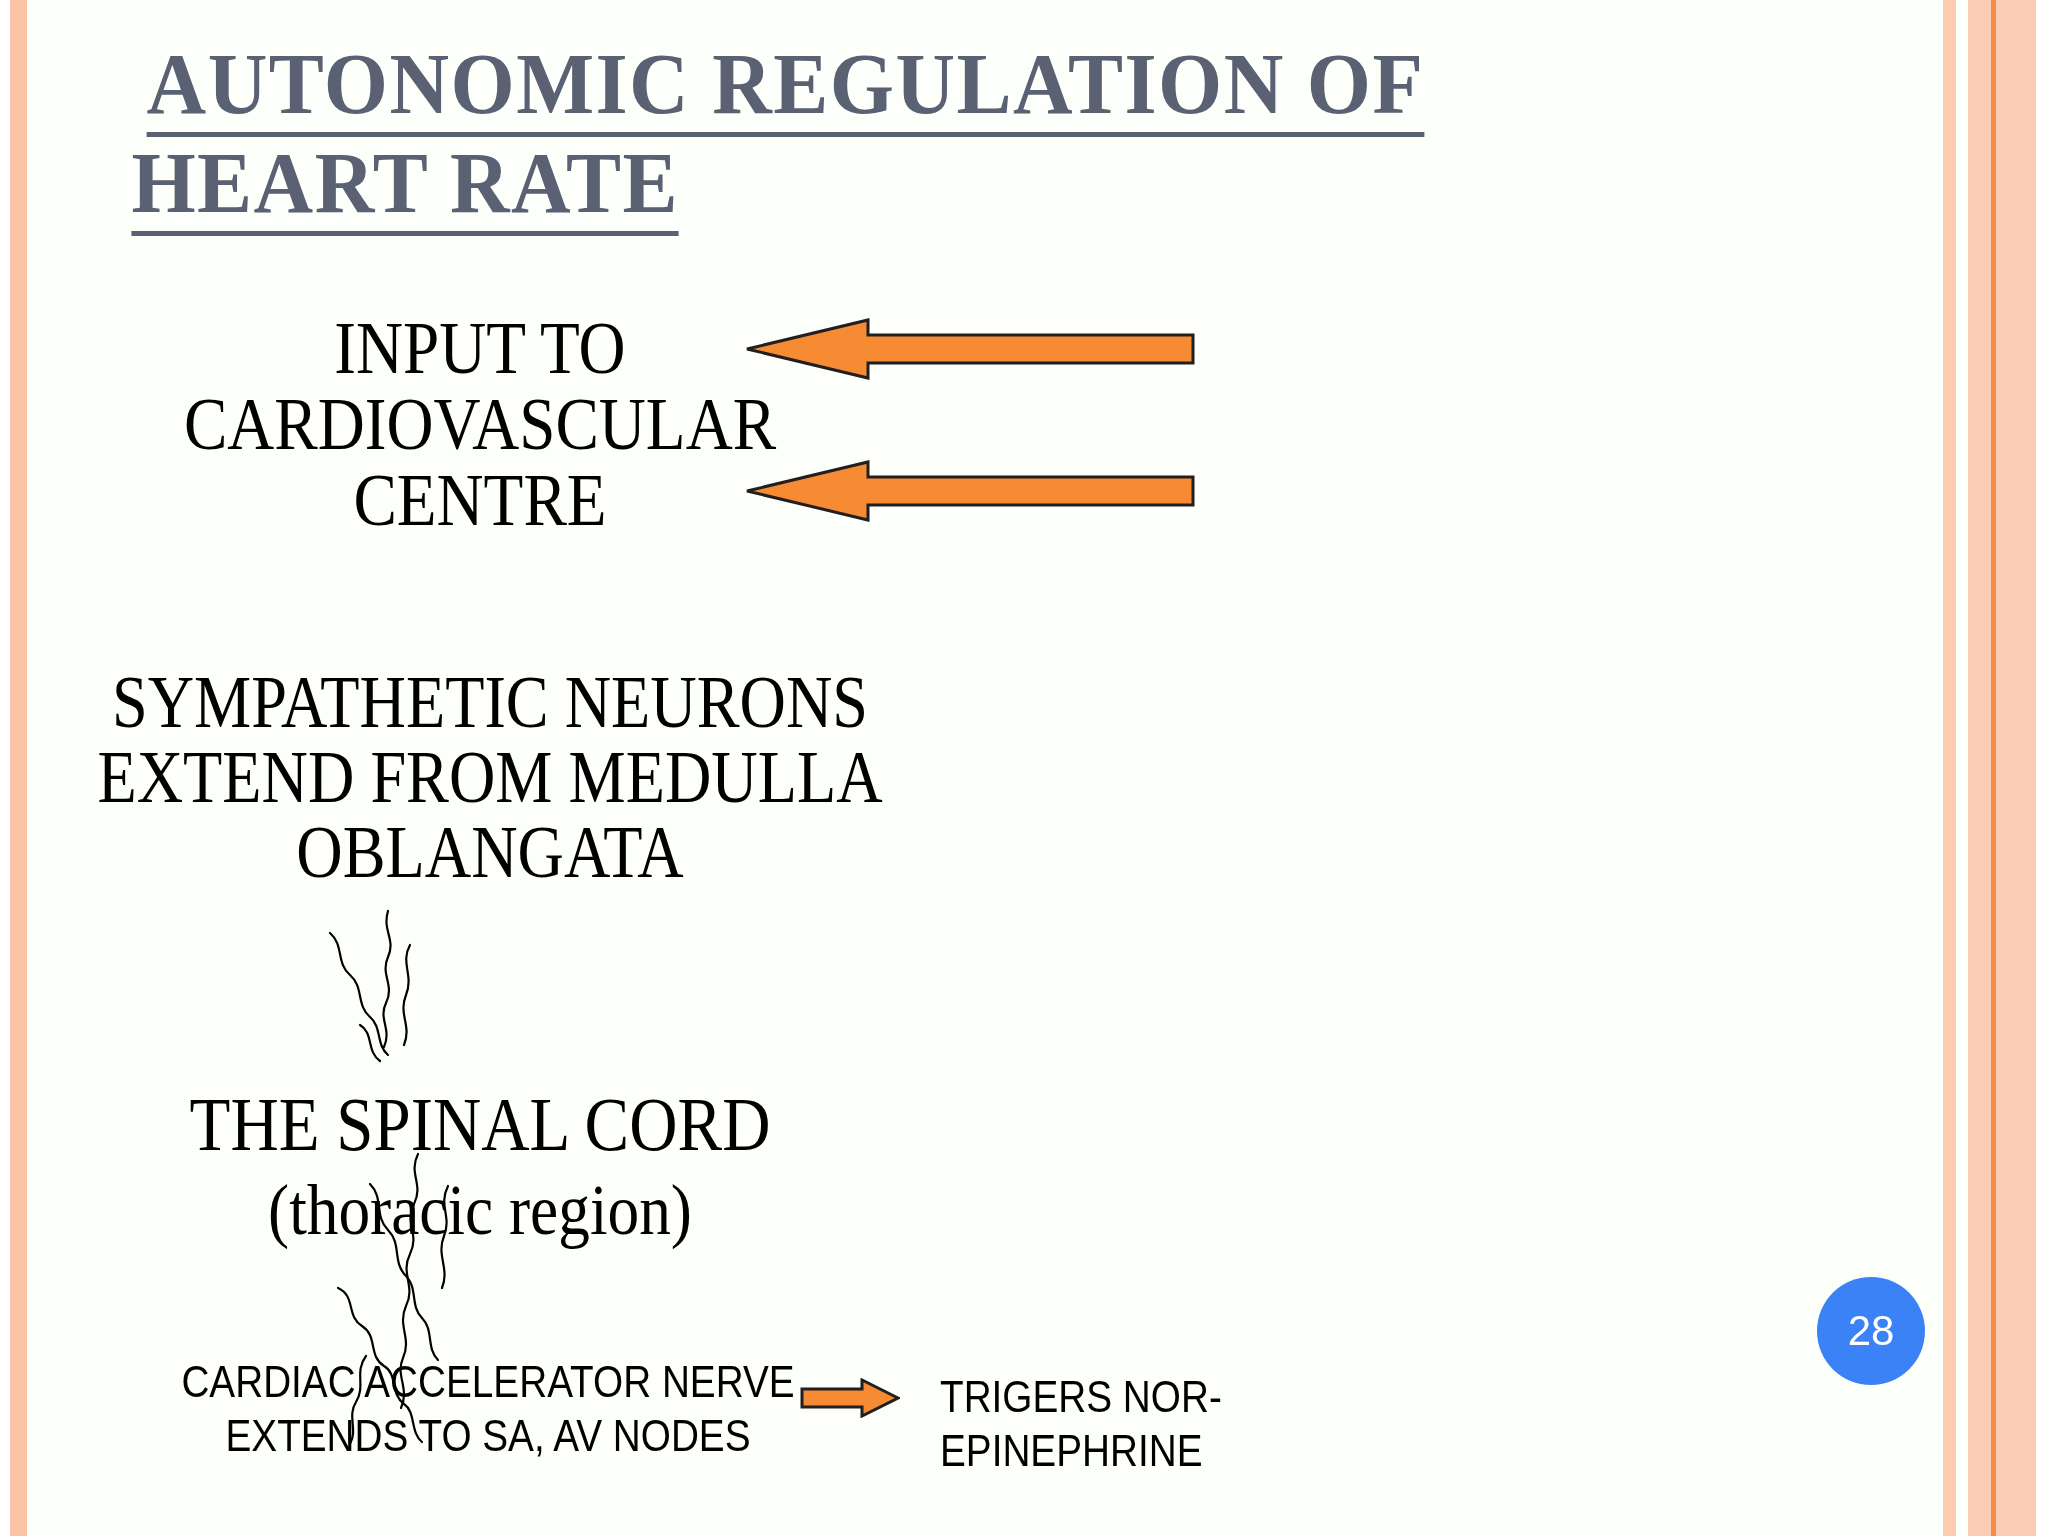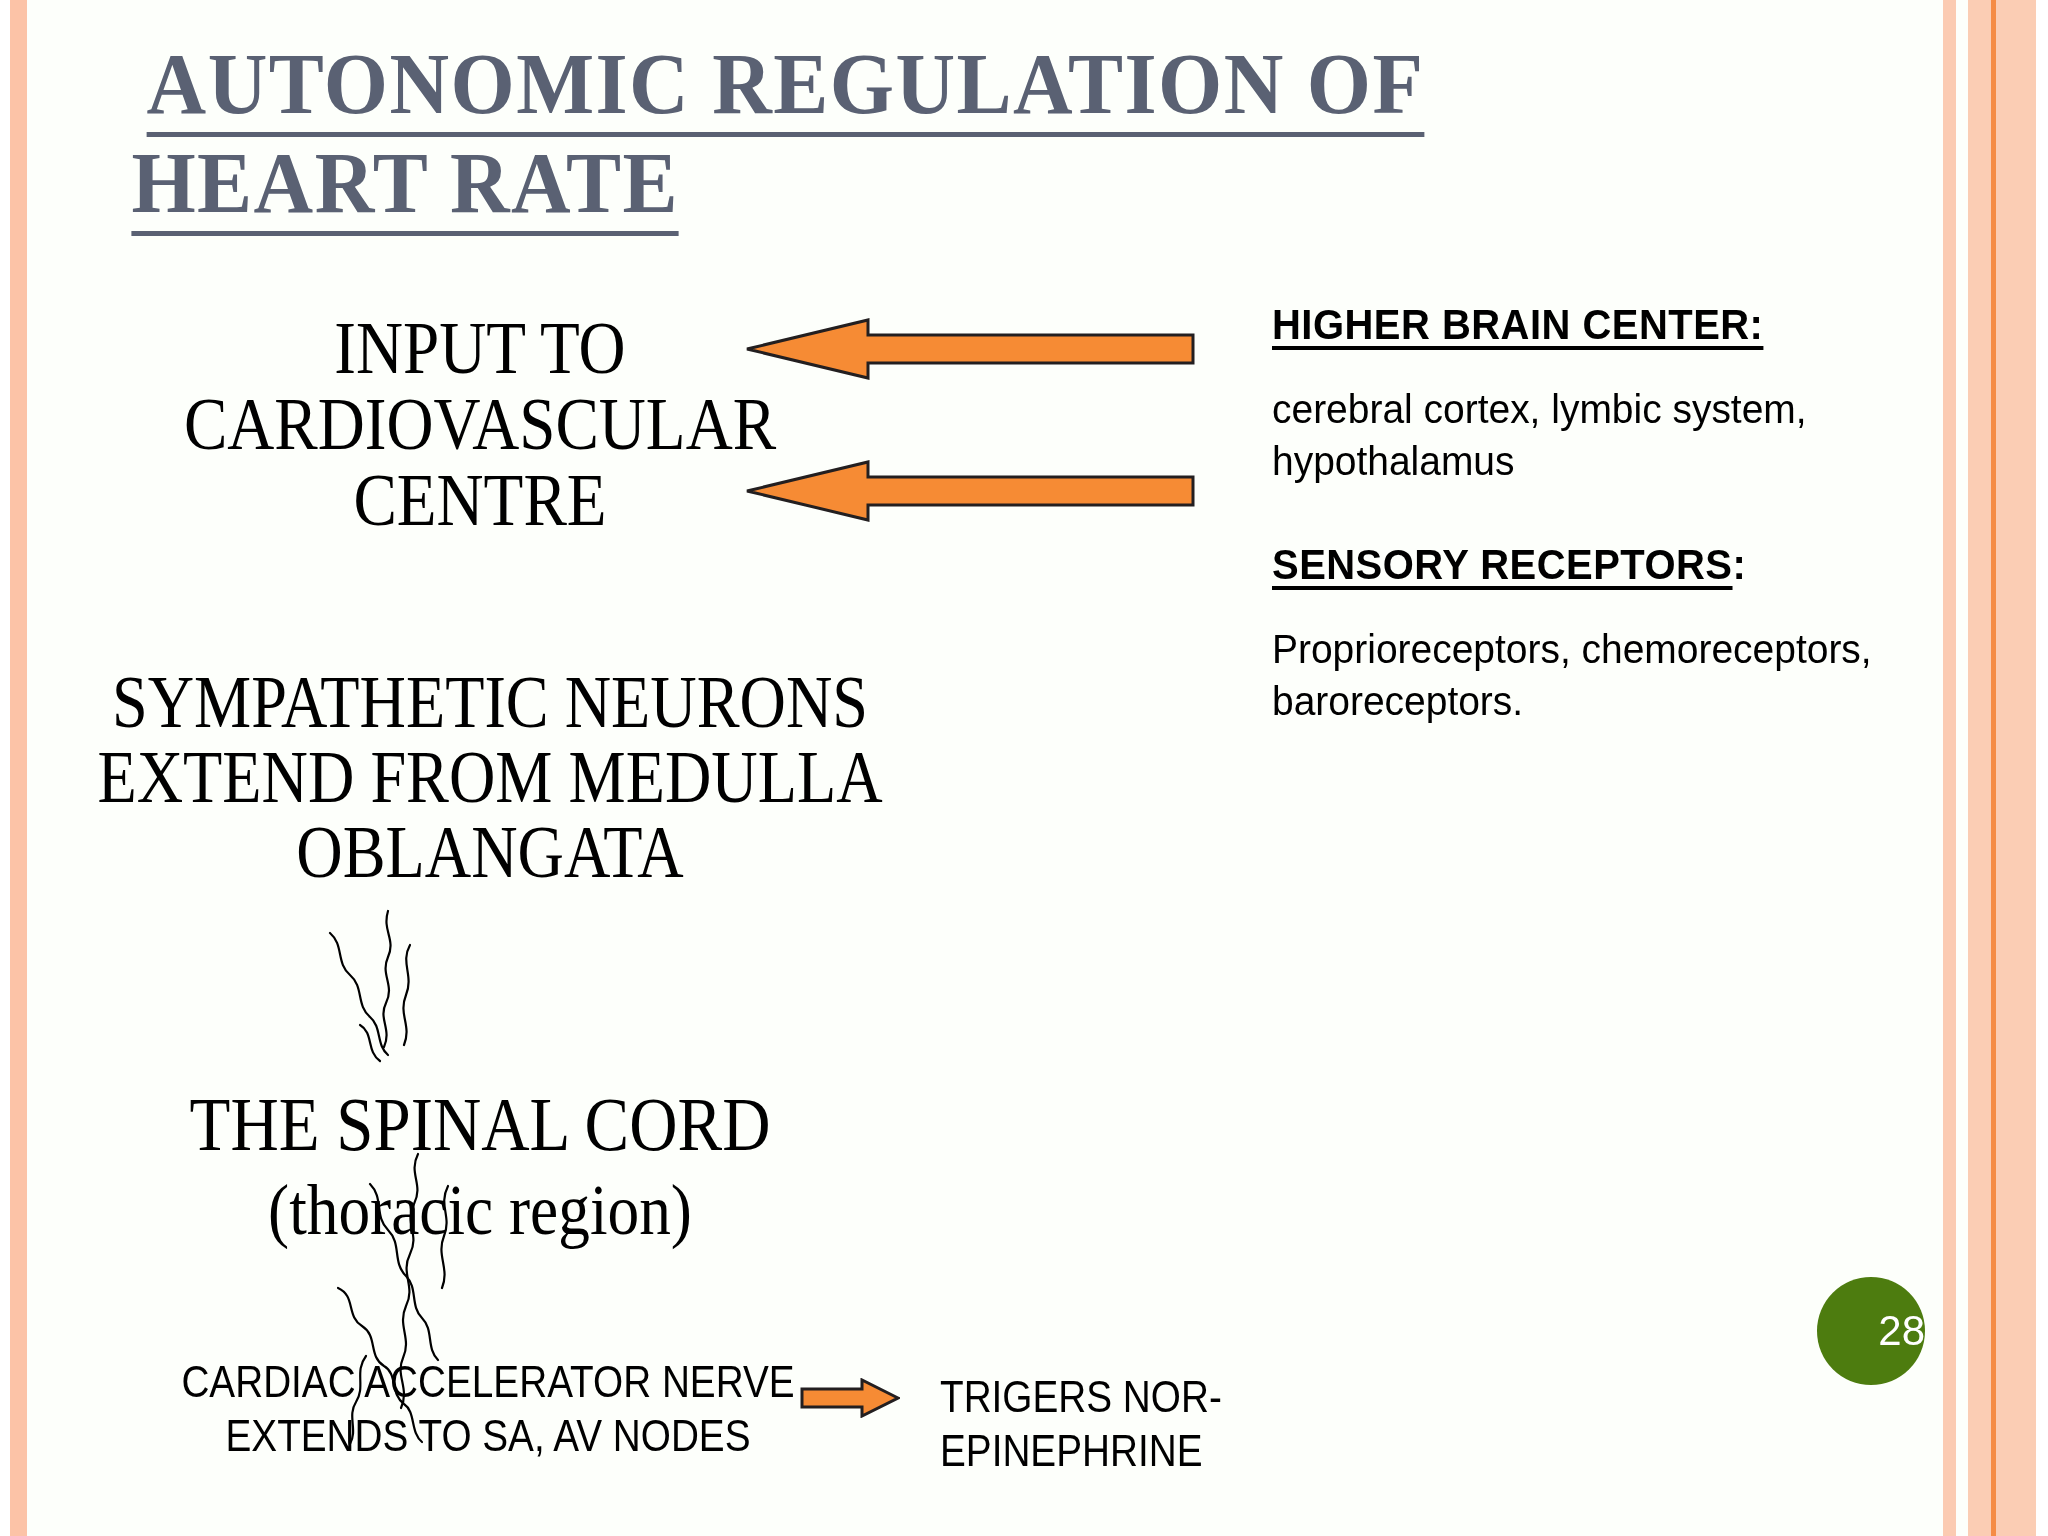--- a/index.html
+++ b/index.html
@@ -179,27 +179,27 @@
   }
 
   
   .page-badge {
     position: absolute;
     right: 123px;
     top: 1277px;
     width: 108px;
     height: 108px;
     border-radius: 50%;
-    background: #4d7c0f;
+    background: #3b82f6;
     color: #ffffff;
     font-family: "Liberation Sans", sans-serif;
     font-size: 42px;
     display: flex;
     align-items: center;
-    justify-content: flex-end;
+    justify-content: center;
   }
 
   
   .doodle {
     position: absolute;
     pointer-events: none;
   }
 </style>
 </head>
 <body>
@@ -225,26 +225,20 @@
 
   <div id="blk-spinal" class="serif-blk">
     <span>THE SPINAL CORD</span>
     <span class="sub">(thoracic region)</span>
   </div>
 
   <div id="blk-cardiac" class="sans-blk">CARDIAC ACCELERATOR NERVE EXTENDS TO SA, AV NODES</div>
 
   <div id="blk-trigers" class="sans-blk">TRIGERS NOR-EPINEPHRINE</div>
 
-  <div class="right-col">
-    <div class="rc-head"><span class="u">HIGHER BRAIN CENTER:</span></div>
-    <div class="rc-body">cerebral cortex, lymbic system, hypothalamus</div>
-    <div class="rc-head second"><span class="u">SENSORY RECEPTORS</span><span>:</span></div>
-    <div class="rc-body">Proprioreceptors, chemoreceptors, baroreceptors.</div>
-  </div>
 
   <svg class="arrow" style="left:745px; top:318px;" width="450" height="62" viewBox="0 0 450 62">
     <polygon points="2,31 123,2 123,17 448,17 448,45 123,45 123,60" fill="#f68b34" stroke="#231f20" stroke-width="3" stroke-linejoin="miter"></polygon>
   </svg>
 
   <svg class="arrow" style="left:745px; top:460px;" width="450" height="62" viewBox="0 0 450 62">
     <polygon points="2,31 123,2 123,17 448,17 448,45 123,45 123,60" fill="#f68b34" stroke="#231f20" stroke-width="3" stroke-linejoin="miter"></polygon>
   </svg>
 
   <svg class="arrow" style="left:800px; top:1378px;" width="100" height="40" viewBox="0 0 100 40">

